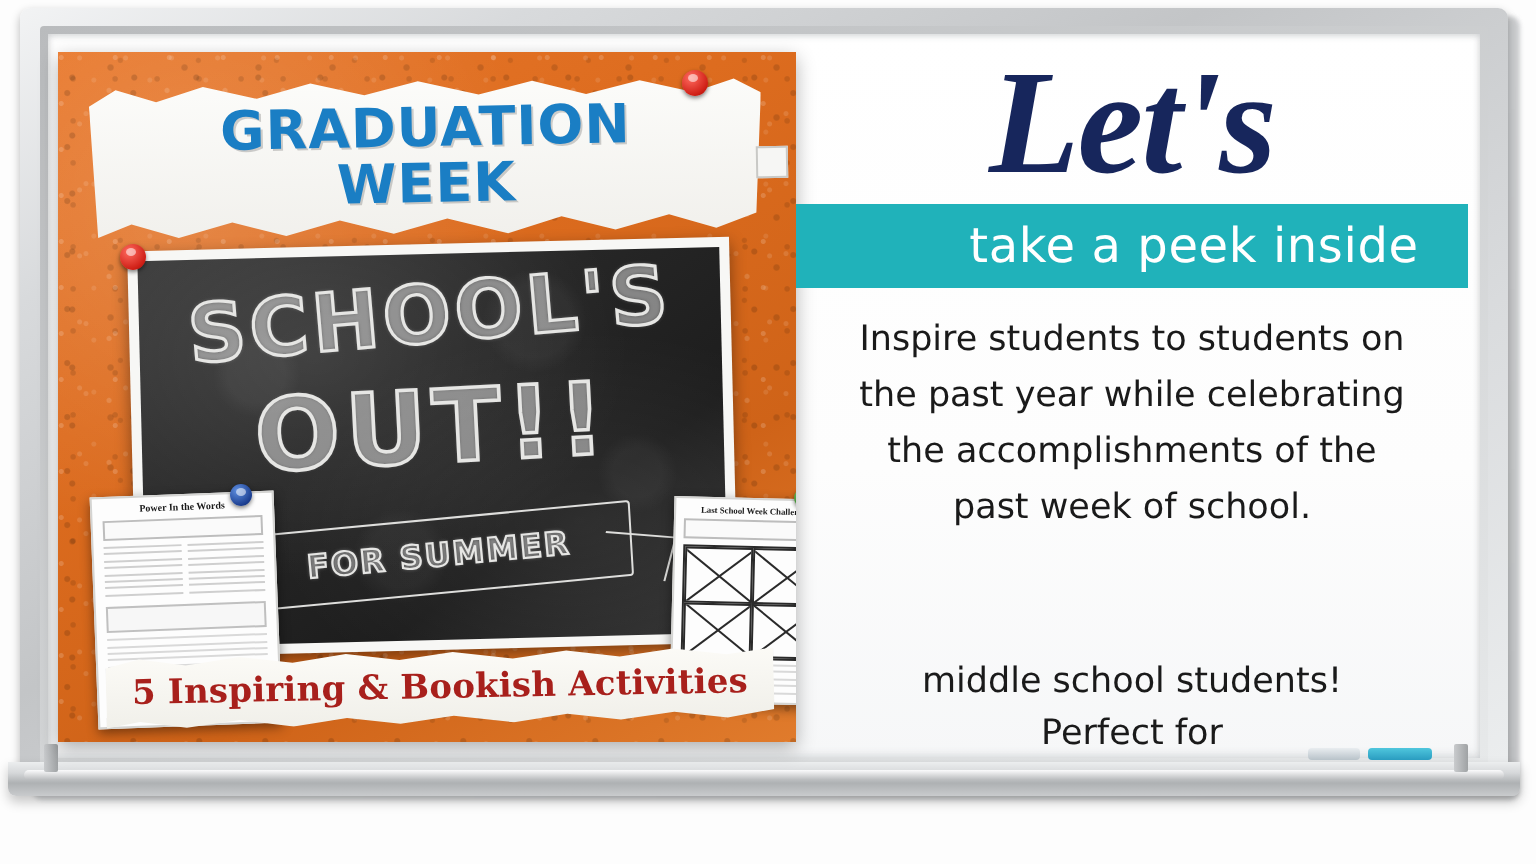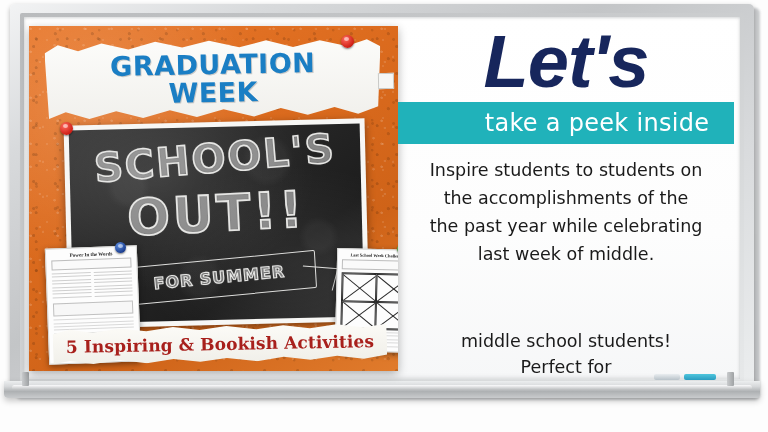--- a/index.html
+++ b/index.html
@@ -232,21 +232,21 @@
     pointer-events:none;
   }
 
   
   .right{
     position:absolute;left:396px;top:16px;width:340px;height:360px;
   }
   .lets{
     position:absolute;left:0;right:0;top:0;height:92px;
     text-align:center;
-    font-family:Liberation Sans, sans-serif;
+    font-family:Liberation Serif, serif;
     font-style:italic;font-weight:bold;
     font-size:74px;line-height:92px;
     color:#17265c;
     letter-spacing:-1px;
   }
   .teal-band{
     position:absolute;left:2px;top:86px;width:336px;height:42px;
     background:#20b2ba;
   }
   .teal-text{
@@ -378,23 +378,23 @@
     <div class="pin green p4"></div>
   </div>
 
   <div class="right">
     <div class="lets">Let's</div>
     <div class="teal-band"></div>
     <div class="teal-text">take a peek inside</div>
 
     <div class="body-copy">
       <div>Inspire students to students on</div>
+      <div>the past year while celebrating</div>
       <div>the accomplishments of the</div>
-      <div>the past year while celebrating</div>
-      <div>last week of middle.</div>
+      <div>past week of school.</div>
     </div>
 
     <div class="perfect">
       <div>middle school students!</div>
       <div>Perfect for</div>
     </div>
   </div>
 
 </div>
 

